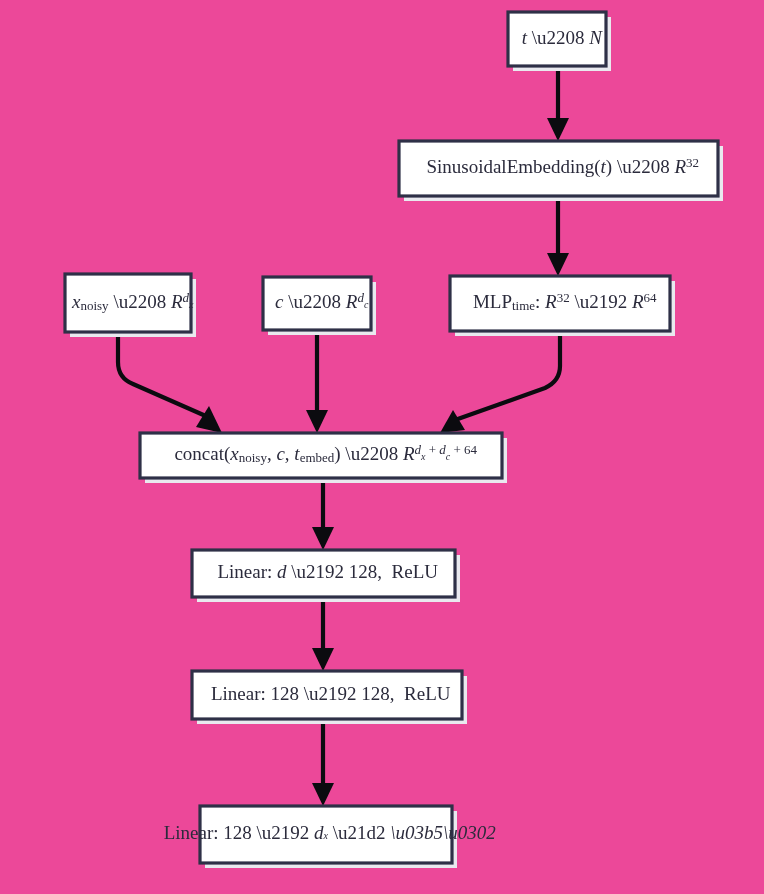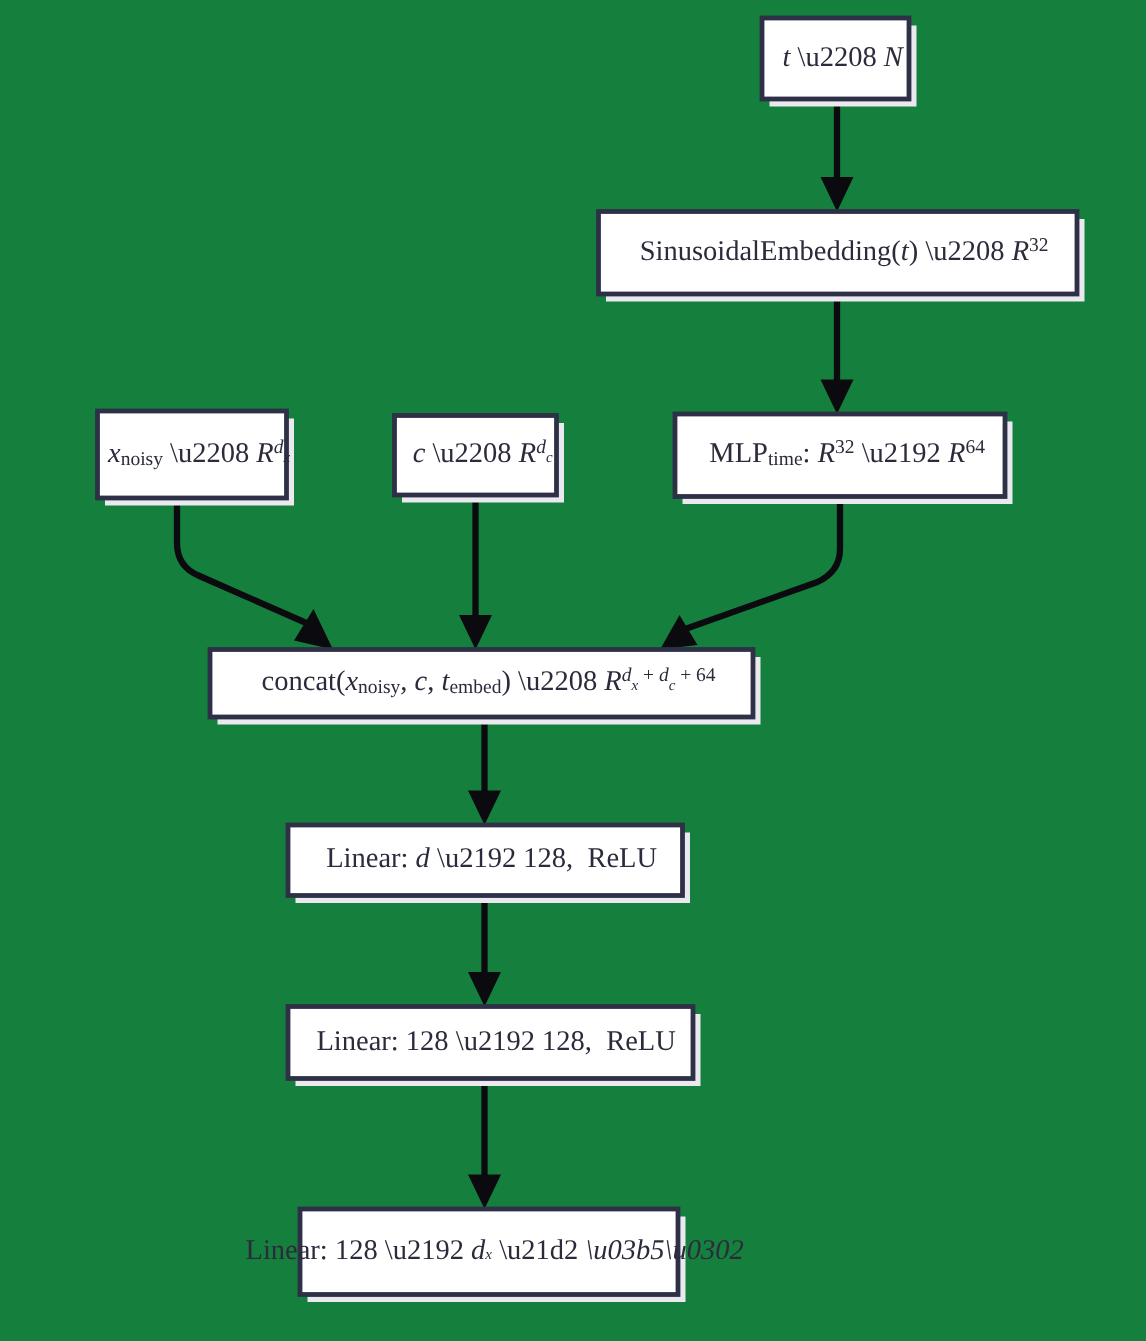--- a/index.html
+++ b/index.html
@@ -10,21 +10,21 @@
   body {
     width: 764px;
     height: 894px;
     overflow: hidden;
     font-family: "Liberation Serif", "DejaVu Serif", serif;
   }
   #diagram-root {
     position: relative;
     width: 764px;
     height: 894px;
-    background: #15803d;
+    background: #ec4899;
   }
   svg.flow {
     position: absolute;
     inset: 0;
     width: 764px;
     height: 894px;
     display: block;
   }
   .node-rect {
     fill: #ffffff;

